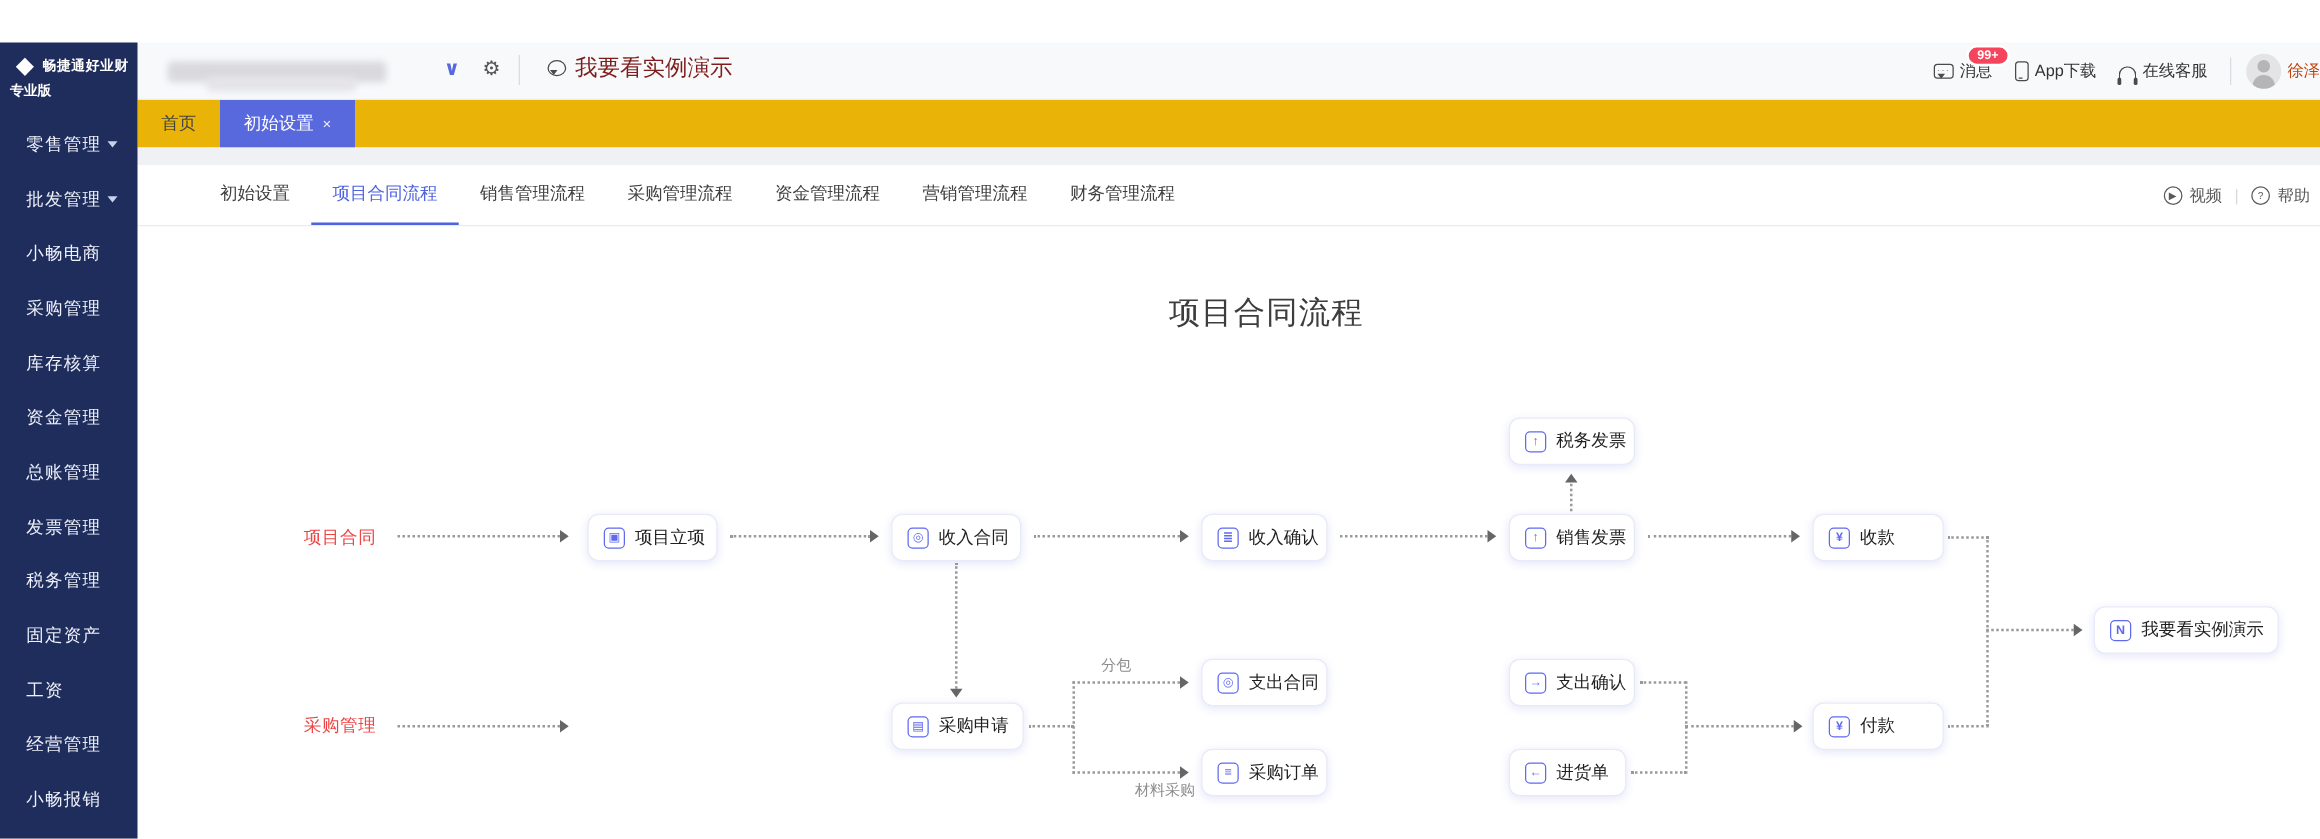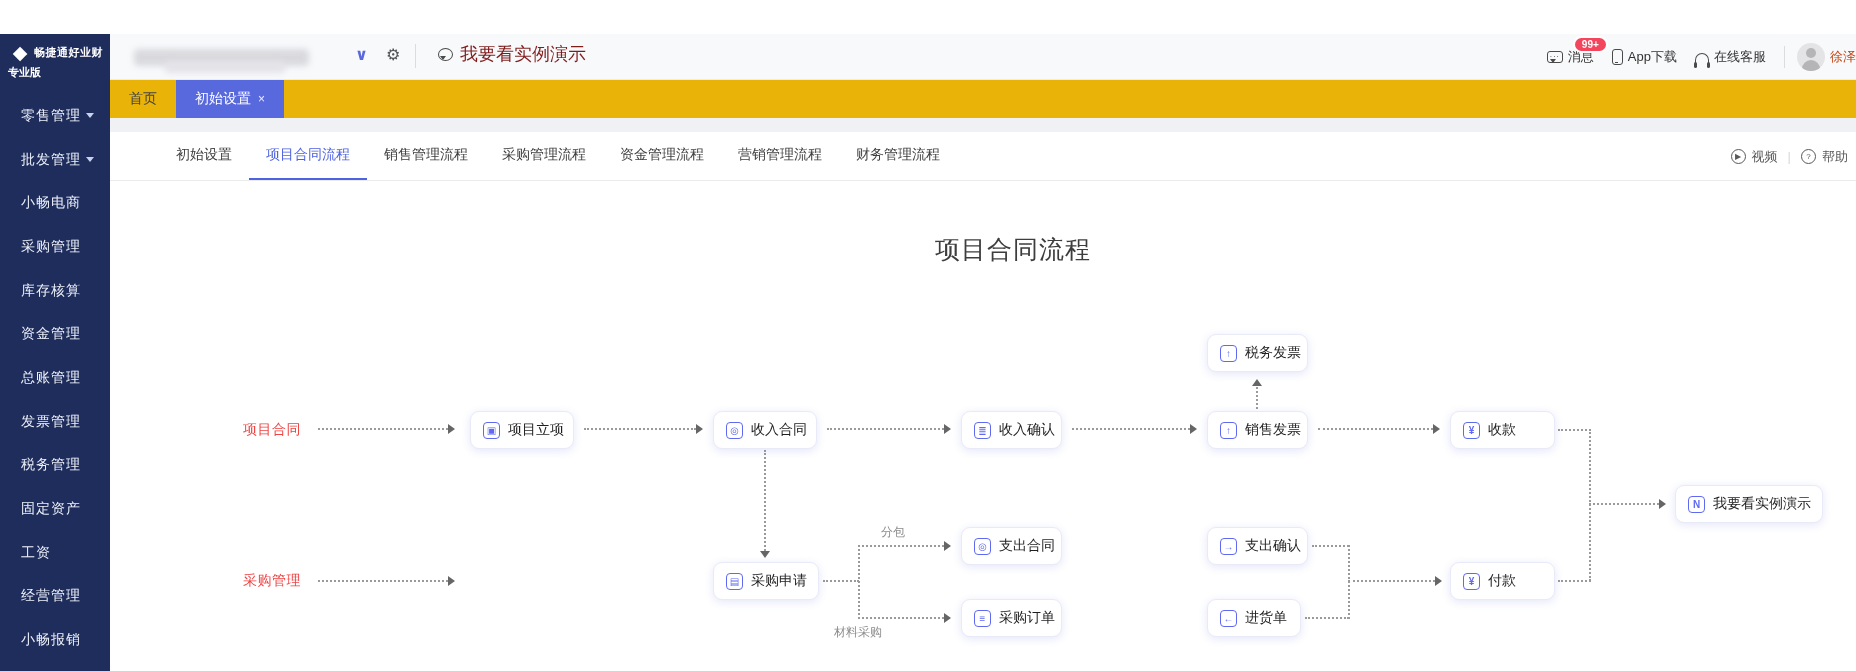--- a/index.html
+++ b/index.html
@@ -237,21 +237,21 @@
     <span class="pt-div">|</span>
     <span class="circle-ic">?</span>
     <span>帮助</span>
   </div>
 </div>
 
 <div class="flow-title">项目合同流程</div>
 <div class="lane-label" style="left:243px;top:421px;">项目合同</div>
 <div class="lane-label" style="left:243px;top:572px;">采购管理</div>
 <div class="branch-label" style="left:881px;top:524px;">分包</div>
-<div class="branch-label" style="left:834px;top:624px;">材料采购</div>
+<div class="branch-label" style="left:908px;top:624px;">材料采购</div>
 
 <div class="hl" style="left:318px;top:428px;width:130px;"></div>
 <div class="ah ah-r" style="left:448px;top:424px;"></div>
 <div class="hl" style="left:584px;top:428px;width:112px;"></div>
 <div class="ah ah-r" style="left:696px;top:424px;"></div>
 <div class="hl" style="left:827px;top:428px;width:117px;"></div>
 <div class="ah ah-r" style="left:944px;top:424px;"></div>
 <div class="hl" style="left:1072px;top:428px;width:118px;"></div>
 <div class="ah ah-r" style="left:1190px;top:424px;"></div>
 <div class="hl" style="left:1318px;top:428px;width:115px;"></div>

